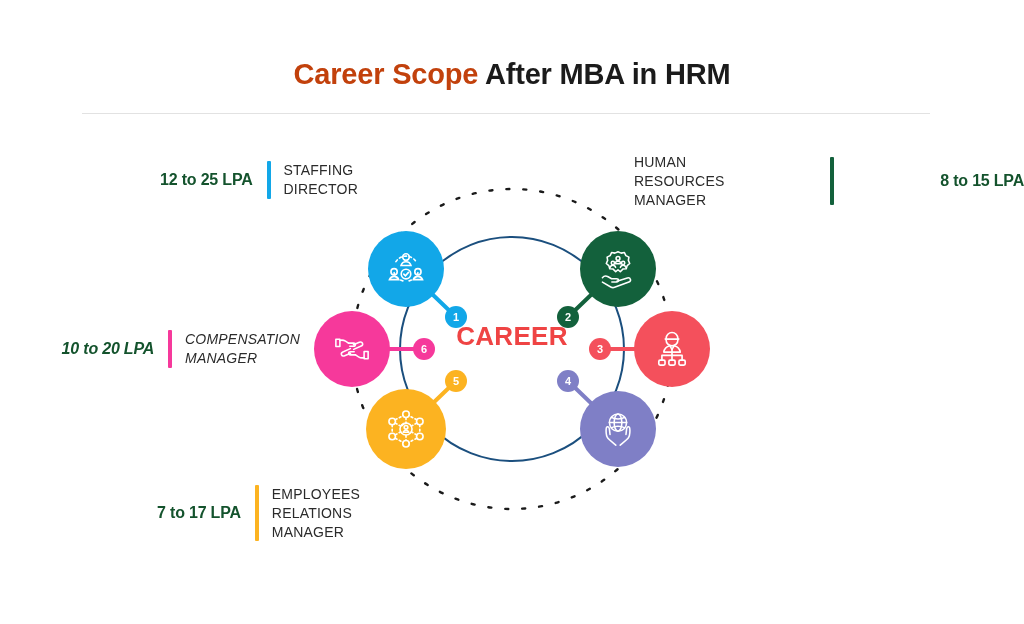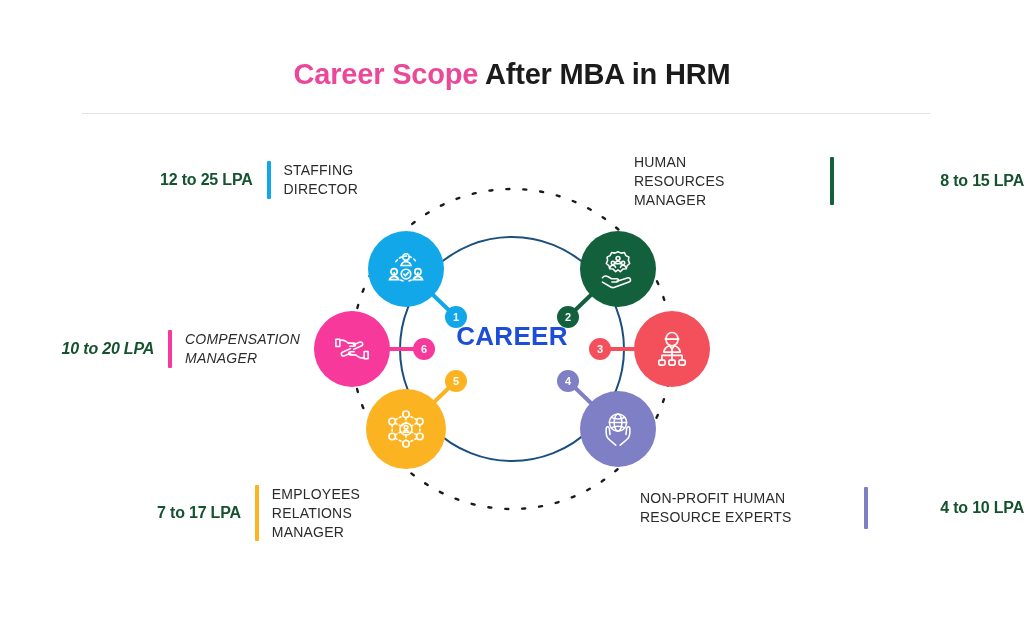--- a/index.html
+++ b/index.html
@@ -29,21 +29,21 @@
     left: 0; top: 56px;
     width: 1024px;
     text-align: center;
     font-size: 29px;
     font-weight: bold;
     letter-spacing: -0.2px;
     line-height: 36px;
     color: #1b1b1b;
     white-space: nowrap;
   }
-  #page-title .accent { color: #ec4899; }
+  #page-title .accent { color: #c2410c; }
   #title-rule {
     position: absolute;
     left: 82px; top: 113px;
     width: 848px;
     height: 1px;
     background: #e2e2e2;
   }
 
   
   #diagram {
@@ -82,21 +82,21 @@
     box-sizing: border-box;
   }
 
   
   #center-label {
     position: absolute;
     left: 392px;
     top: 194px;
     width: 240px;
     text-align: center;
-    color: #1d4ed8;
+    color: #ef4444;
     font-size: 26px;
     font-weight: bold;
     line-height: 34px;
     letter-spacing: 0.3px;
   }
 
   
   .callout {
     position: absolute;
     display: flex;
@@ -289,20 +289,14 @@
 
   <div class="callout right" style="left:634px; top:18px; width:390px; height:76px;">
     <span class="role">HUMAN
 RESOURCES
 MANAGER</span>
     <span class="bar" style="height:48px; background:#13613c;"></span>
     <span class="salary">8 to 15 LPA</span>
   </div>
 
 
-  <div class="callout right" style="left:640px; top:355px; width:384px; height:56px;">
-    <span class="role">NON-PROFIT HUMAN
-RESOURCE EXPERTS</span>
-    <span class="bar" style="height:42px; background:#7f7fc6;"></span>
-    <span class="salary">4 to 10 LPA</span>
-  </div>
 
 </div>
 
 </body></html>

